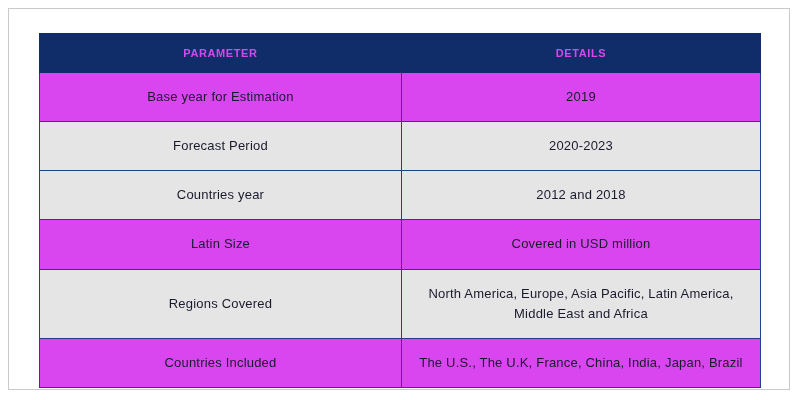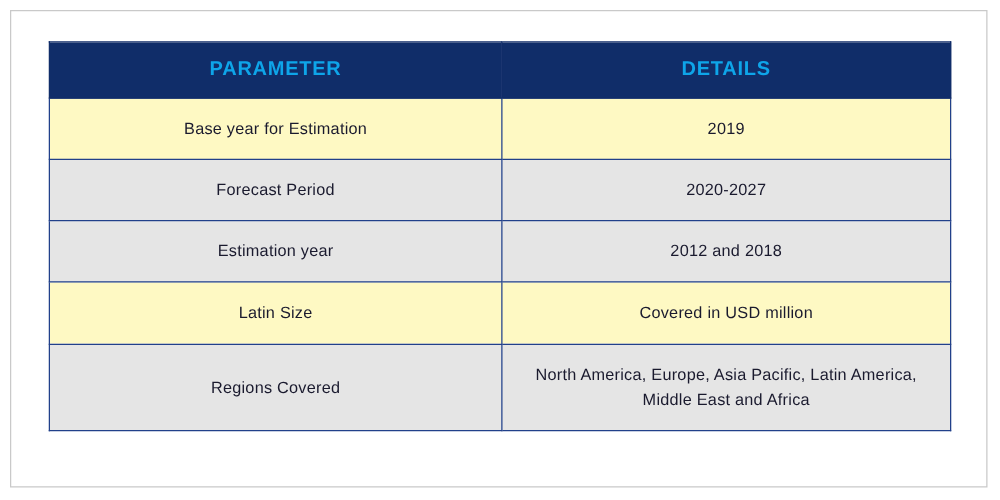--- a/index.html
+++ b/index.html
@@ -31,38 +31,38 @@
   }
   table.spec-table {
     width: 100%;
     border-collapse: collapse;
     table-layout: fixed;
   }
   table.spec-table col.c1 { width: 50.2%; }
   table.spec-table col.c2 { width: 49.8%; }
   table.spec-table th {
     background: #102d69;
-    color: #0ea5e9;
-    font-size: 16px;
+    color: #d946ef;
+    font-size: 11px;
     font-weight: bold;
     letter-spacing: 0.6px;
     padding: 13px 6px;
     border: 1px solid #102d69;
   }
   table.spec-table td {
     border: 1px solid #21408a;
     text-align: center;
     font-size: 13px;
     color: #1a1a2e;
     padding: 14px 14px;
     line-height: 1.55;
     vertical-align: middle;
   }
   tr.shaded td {
-    background: #fef9c3;
+    background: #d946ef;
   }
   tr.plain td {
     background: #e5e5e5;
   }
   td.param {
     letter-spacing: 0.2px;
   }
   td.detail {
     letter-spacing: 0.2px;
   }
@@ -93,32 +93,36 @@
           <th>DETAILS</th>
         </tr>
       </thead>
       <tbody>
         <tr class="shaded">
           <td class="param">Base year for Estimation</td>
           <td class="detail">2019</td>
         </tr>
         <tr class="plain">
           <td class="param">Forecast Period</td>
-          <td class="detail">2020-2027</td>
+          <td class="detail">2020-2023</td>
         </tr>
         <tr class="plain">
-          <td class="param">Estimation year</td>
+          <td class="param">Countries year</td>
           <td class="detail">2012 and 2018</td>
         </tr>
         <tr class="shaded">
           <td class="param">Latin Size</td>
           <td class="detail">Covered in USD million</td>
         </tr>
         <tr class="plain">
           <td class="param">Regions Covered</td>
           <td class="detail">North America, Europe, Asia Pacific, Latin America, Middle East and Africa</td>
         </tr>
+        <tr class="shaded">
+          <td class="param">Countries Included</td>
+          <td class="detail">The U.S., The  U.K, France, China, India, Japan, Brazil</td>
+        </tr>
       </tbody>
     </table>
   </div>
 
 
 </div>
 
 </body></html>

